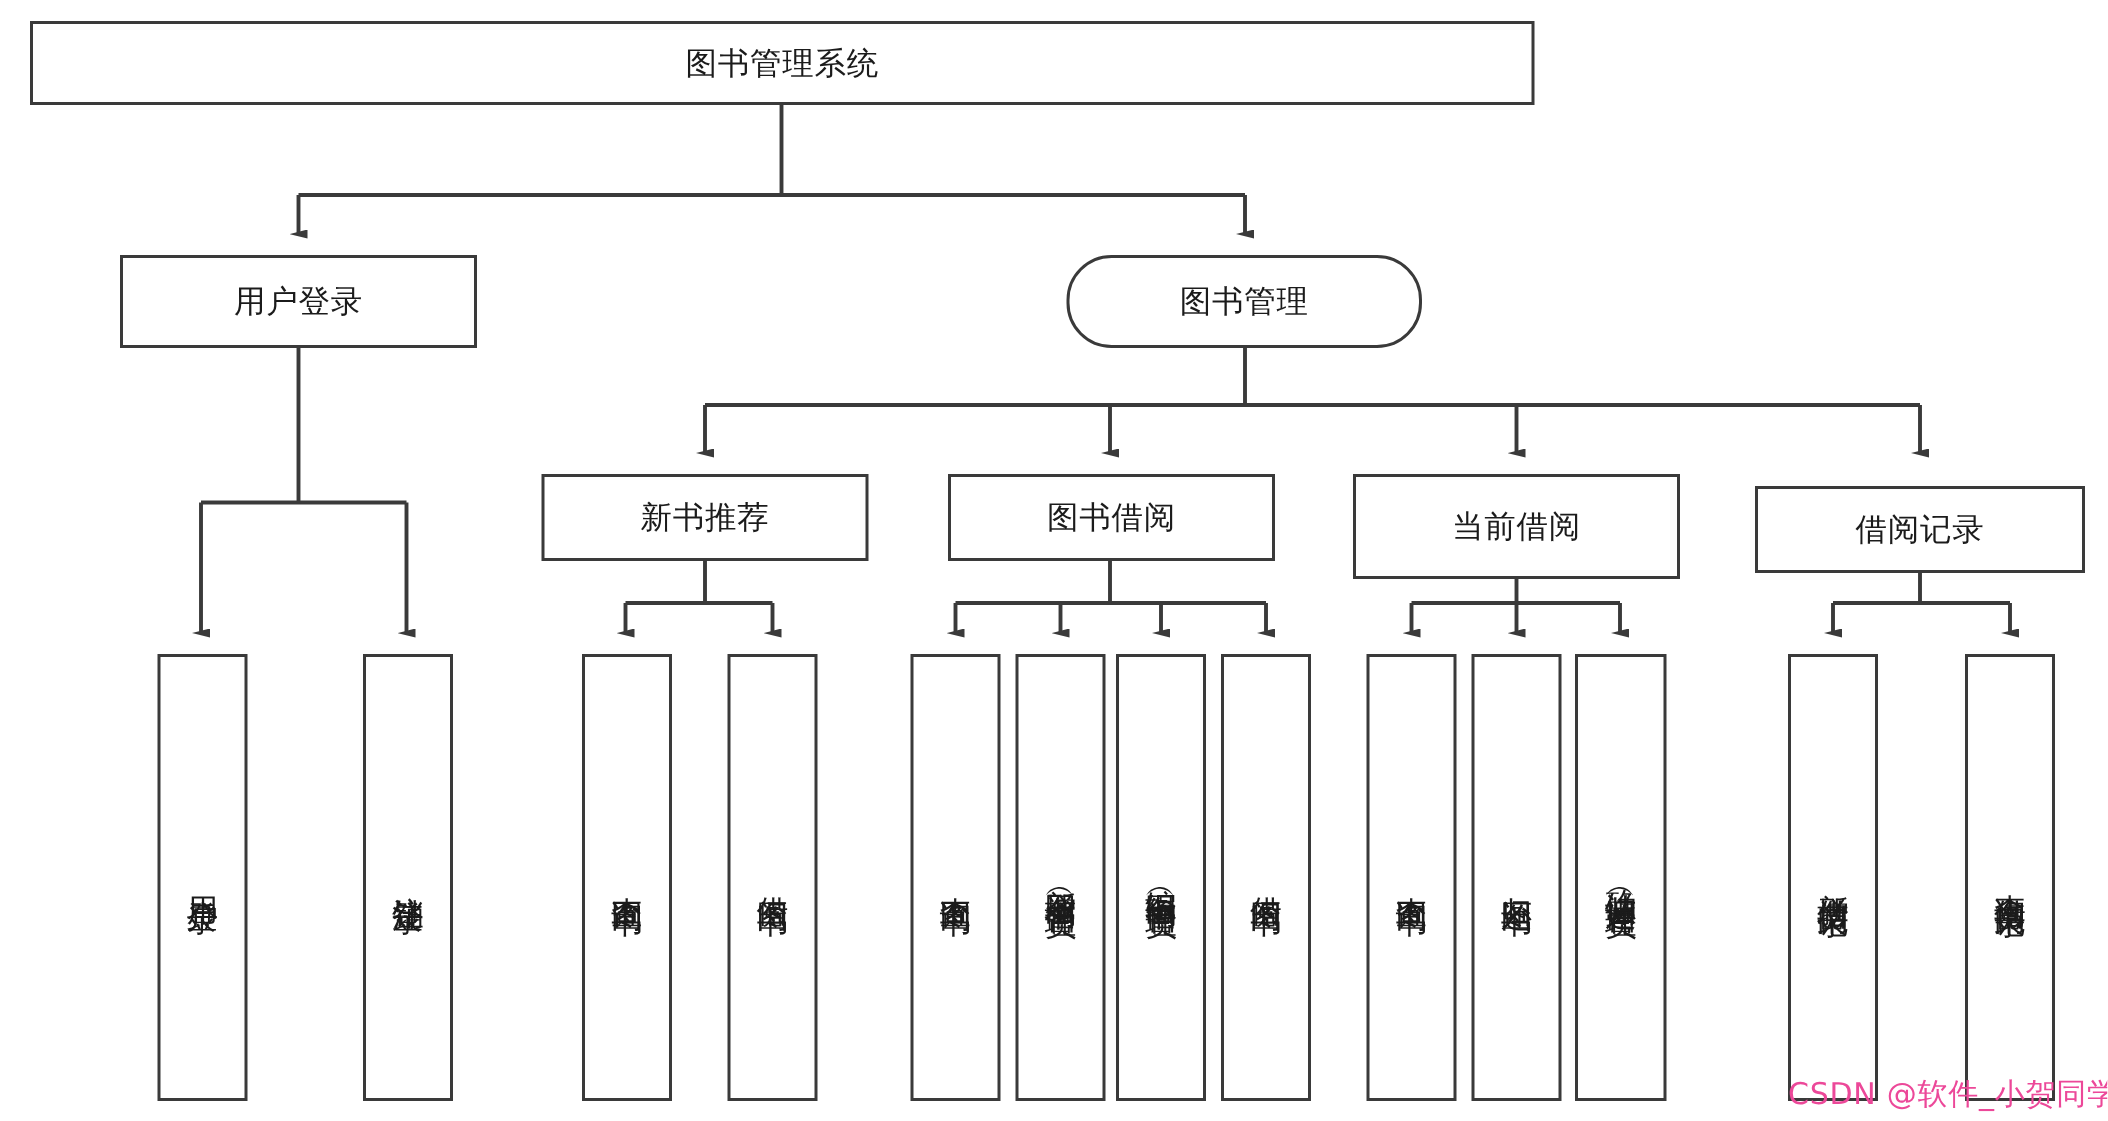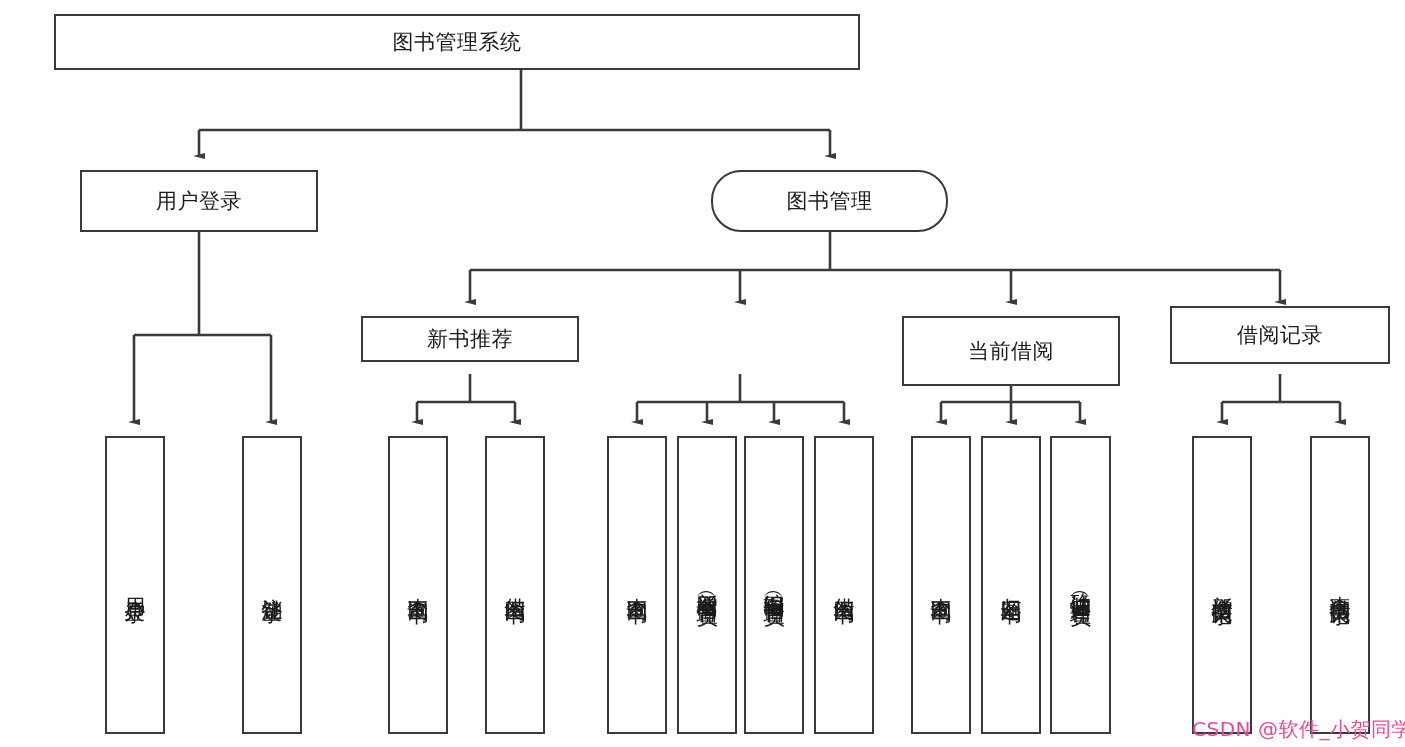--- a/index.html
+++ b/index.html
@@ -118,42 +118,45 @@
       <path d="M 1011 402 L 1011 422" marker-end="url(#arrow)"></path>
       <path d="M 1080 402 L 1080 422" marker-end="url(#arrow)"></path>
 
       <path d="M 1280 374 L 1280 402"></path>
       <path d="M 1222 402 L 1340 402"></path>
       <path d="M 1222 402 L 1222 422" marker-end="url(#arrow)"></path>
       <path d="M 1340 402 L 1340 422" marker-end="url(#arrow)"></path>
     </g>
   </svg>
 
-  <div class="node h-node" id="node-root" style="left:20px; top:14px; width:806px; height:56px;margin-left:34px;">
+  <div class="node h-node" id="node-root" style="left:20px; top:14px; width:1003px; height:56px;">
     <span class="label">图书管理系统</span>
   </div>
 
   <div class="node h-node" style="left:80px; top:170px; width:238px; height:62px;">
     <span class="label">用户登录</span>
   </div>
 
   <div class="node h-node" style="left:711px; top:170px; width:237px; height:62px;border-radius:30px;">
     <span class="label">图书管理</span>
   </div>
 
-  <div class="node h-node" style="left:361px; top:316px; width:218px; height:46px;">
+  <div class="node h-node" style="left:361px; top:316px; width:218px; height:58px;">
     <span class="label">新书推荐</span>
   </div>
 
+  <div class="node h-node" style="left:632px; top:316px; width:218px; height:58px;">
+    <span class="label">图书借阅</span>
+  </div>
 
   <div class="node h-node" style="left:902px; top:316px; width:218px; height:70px;">
     <span class="label">当前借阅</span>
   </div>
 
-  <div class="node h-node" style="left:1170px; top:306px; width:220px; height:58px;">
+  <div class="node h-node" style="left:1170px; top:324px; width:220px; height:58px;">
     <span class="label">借阅记录</span>
   </div>
 
   <div class="node v-node" style="left:105px; top:436px; width:60px; height:298px;">
     <span class="label">用户登录</span>
   </div>
 
   <div class="node v-node" style="left:242px; top:436px; width:60px; height:298px;">
     <span class="label">注销登录</span>
   </div>

